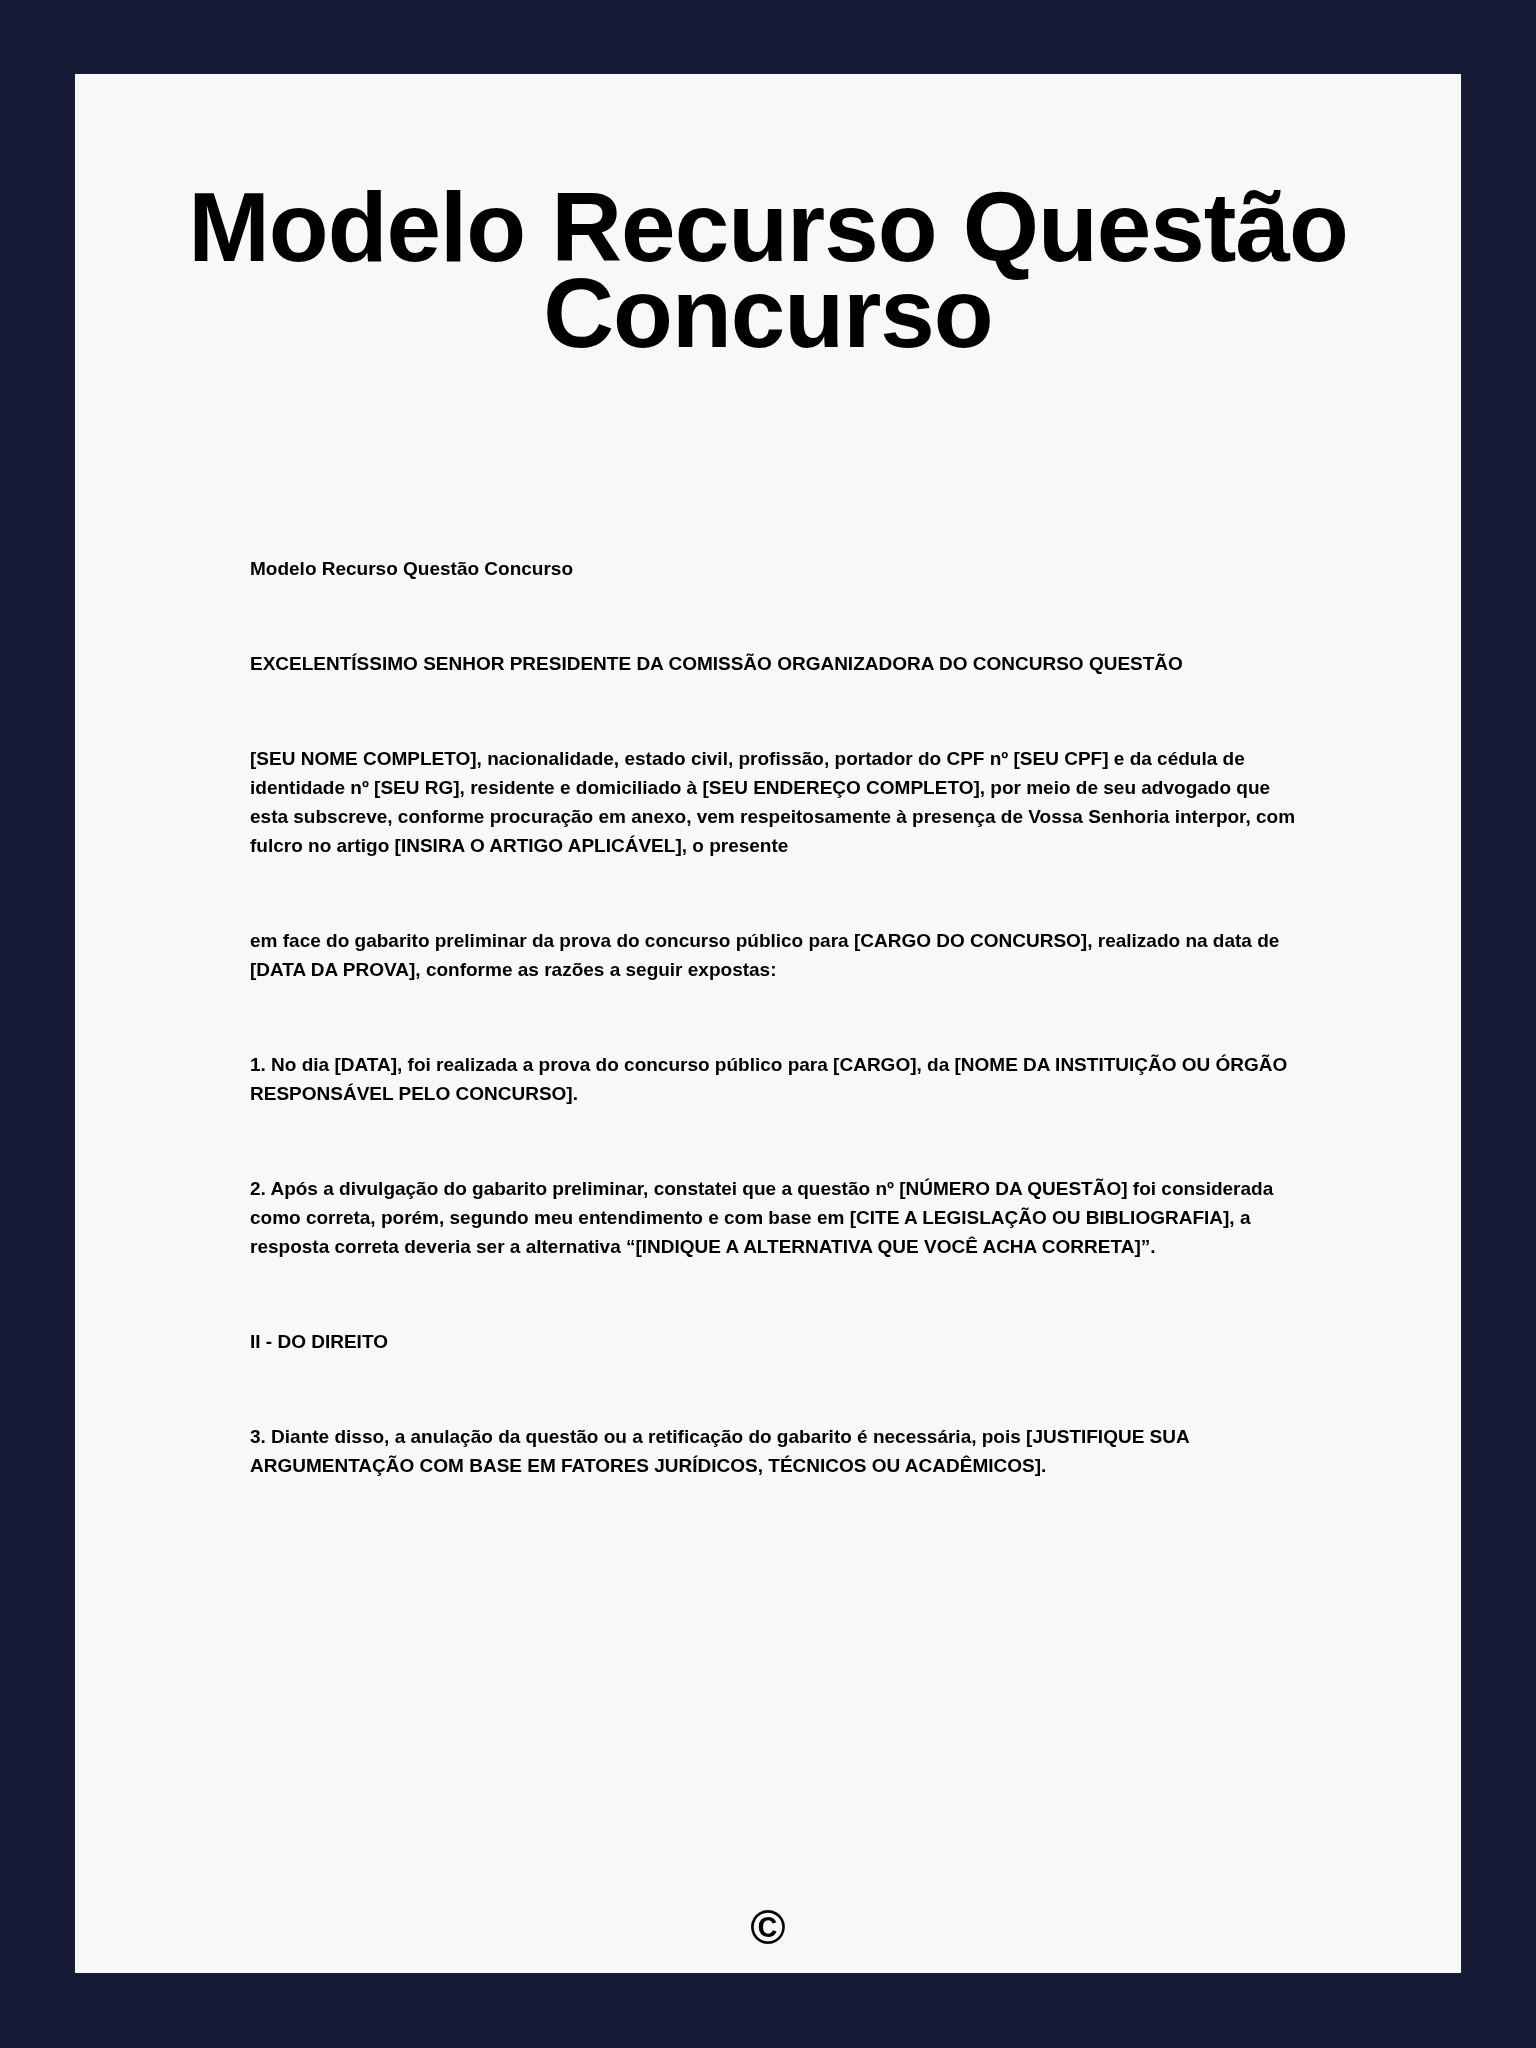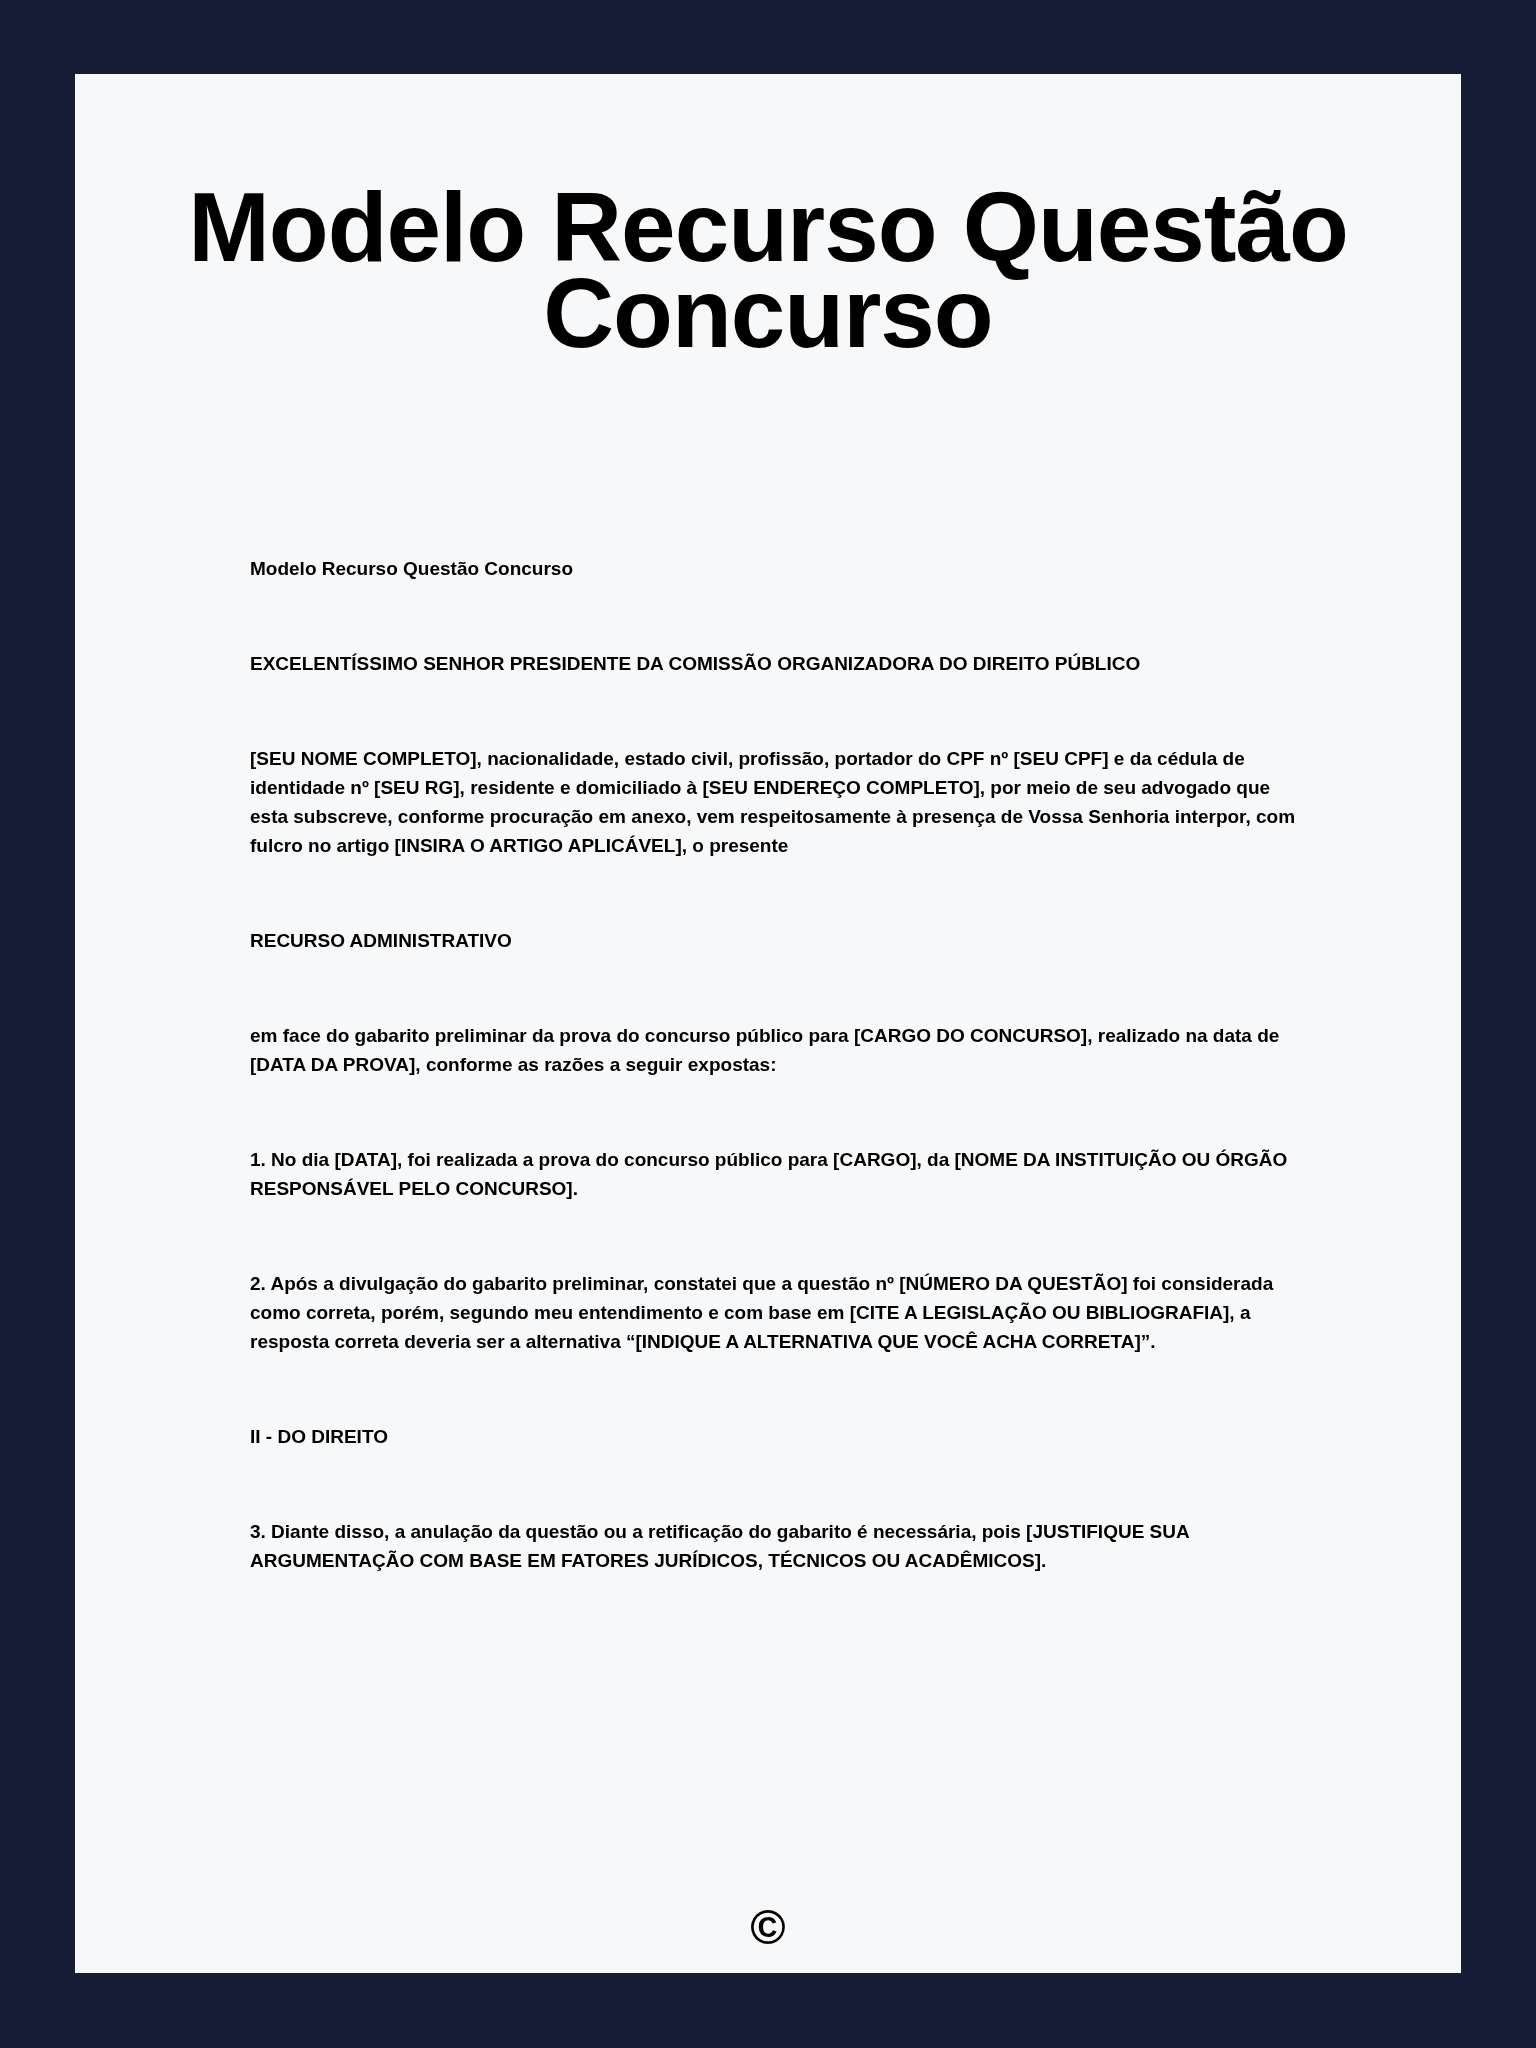--- a/index.html
+++ b/index.html
@@ -70,23 +70,22 @@
 </head>
 <body>
 
 <div class="frame">
   <div class="page">
 
     <h1 class="page-title">Modelo Recurso Questão Concurso</h1>
 
     <div class="content">
       <p>Modelo Recurso Questão Concurso</p>
-      <p>EXCELENTÍSSIMO SENHOR PRESIDENTE DA COMISSÃO ORGANIZADORA DO DIREITO PÚBLICO</p>
+      <p>EXCELENTÍSSIMO SENHOR PRESIDENTE DA COMISSÃO ORGANIZADORA DO CONCURSO QUESTÃO</p>
       <p>[SEU NOME COMPLETO], nacionalidade, estado civil, profissão, portador do CPF nº [SEU CPF] e da cédula de identidade nº [SEU RG], residente e domiciliado à [SEU ENDEREÇO COMPLETO], por meio de seu advogado que esta subscreve, conforme procuração em anexo, vem respeitosamente à presença de Vossa Senhoria interpor, com fulcro no artigo [INSIRA O ARTIGO APLICÁVEL], o presente</p>
-      <p>RECURSO ADMINISTRATIVO</p>
       <p>em face do gabarito preliminar da prova do concurso público para [CARGO DO CONCURSO], realizado na data de [DATA DA PROVA], conforme as razões a seguir expostas:</p>
       <p>1. No dia [DATA], foi realizada a prova do concurso público para [CARGO], da [NOME DA INSTITUIÇÃO OU ÓRGÃO RESPONSÁVEL PELO CONCURSO].</p>
       <p>2. Após a divulgação do gabarito preliminar, constatei que a questão nº [NÚMERO DA QUESTÃO] foi considerada como correta, porém, segundo meu entendimento e com base em [CITE A LEGISLAÇÃO OU BIBLIOGRAFIA], a resposta correta deveria ser a alternativa “[INDIQUE A ALTERNATIVA QUE VOCÊ ACHA CORRETA]”.</p>
       <p>II - DO DIREITO</p>
       <p>3. Diante disso, a anulação da questão ou a retificação do gabarito é necessária, pois [JUSTIFIQUE SUA ARGUMENTAÇÃO COM BASE EM FATORES JURÍDICOS, TÉCNICOS OU ACADÊMICOS].</p>
     </div>
 
     <div class="footer">
       <span class="copyright">©</span>
     </div>

